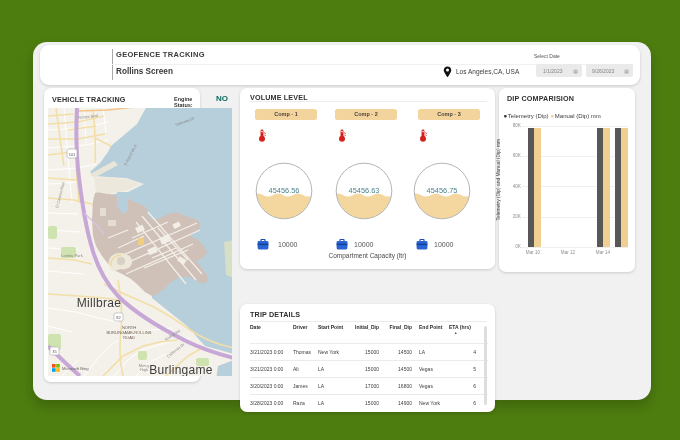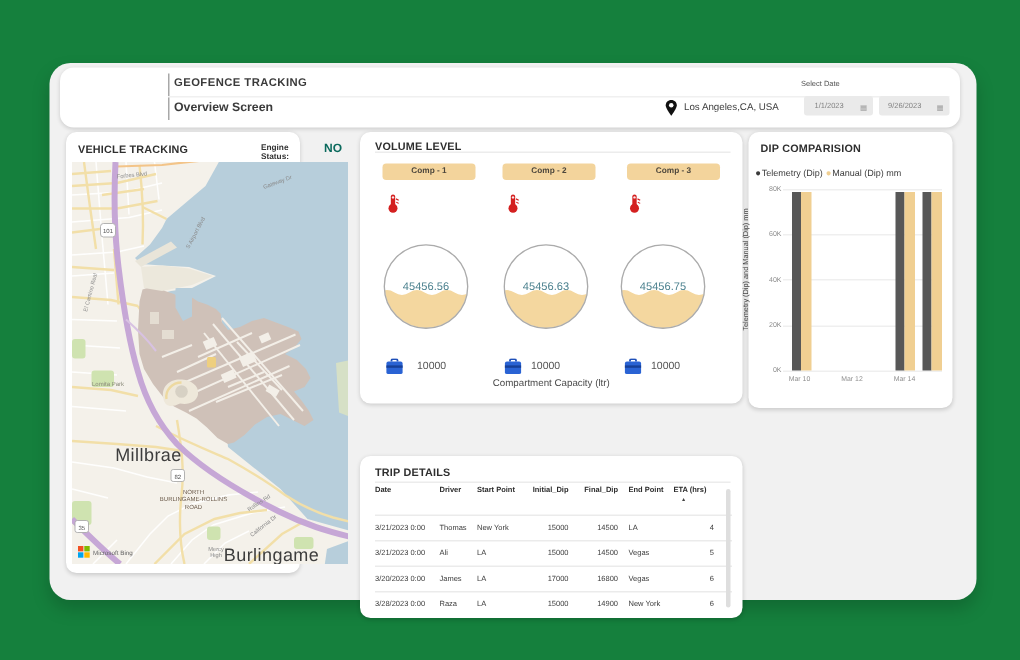--- a/index.html
+++ b/index.html
@@ -1,18 +1,18 @@
 <!DOCTYPE html>
 <html><head>
 <meta charset="utf-8">
 <style>
   html,body{margin:0;padding:0;background:#ffffff;width:680px;height:440px;overflow:hidden;}
   *{box-sizing:border-box;font-family:"Liberation Sans",sans-serif;}
   .abs{position:absolute;}
-  #stage{position:relative;width:680px;height:440px;background:#15803d;}
+  #stage{position:relative;width:680px;height:440px;background:#4d7c0f;}
   #backdrop{left:33px;top:42px;width:618px;height:358px;background:#f1f1f1;border-radius:14px;box-shadow:0 6px 12px rgba(0,0,0,.18);}
   .panel{background:#fff;border-radius:7px;box-shadow:0 1px 3px rgba(0,0,0,.16);}
   .ptitle{font-weight:bold;color:#2f2f2f;font-size:7.2px;letter-spacing:.15px;}
   .pill{top:20.5px;width:62px;height:11px;background:#f3d49c;border-radius:2.5px;font-size:5.5px;font-weight:bold;color:#4c463c;text-align:center;line-height:11px;}
   .therm{top:41px;}
   .gauge{top:74px;height:58px;}
   .bcase{top:151px;}
   .bnum{top:152.5px;font-size:7px;color:#555;}
   .ylab{position:absolute;font-size:4.7px;color:#8f8f8f;text-align:right;width:12px;left:10px;}
   .xlab{position:absolute;font-size:4.6px;color:#8f8f8f;top:162px;width:20px;text-align:center;}
@@ -24,21 +24,21 @@
 </style>
 </head>
 <body>
 <div id="stage">
   <div class="abs" id="backdrop"></div>
 
   <div class="abs panel" id="header" style="left:40px;top:45px;width:600px;height:40px;border-radius:9px;">
     <div class="abs" style="left:72px;top:4px;width:1px;height:31px;background:#a8a8a8;"></div>
     <div class="abs" style="left:72px;top:19px;width:521px;height:1px;background:#f0f0f0;"></div>
     <div class="abs" style="left:76px;top:5px;font-size:7.5px;font-weight:bold;color:#3a3a3a;letter-spacing:.3px;">GEOFENCE TRACKING</div>
-    <div class="abs" style="left:76px;top:21.5px;font-size:8.2px;font-weight:bold;color:#3a3a3a;">Overview Screen</div>
+    <div class="abs" style="left:76px;top:21.5px;font-size:8.2px;font-weight:bold;color:#3a3a3a;">Rollins Screen</div>
 
     <svg class="abs" style="left:403px;top:21px;" width="9" height="12" viewBox="0 0 9 12">
       <path d="M4.5 0.6 C6.7 0.6 8.2 2.2 8.2 4.2 C8.2 6.5 4.5 11.2 4.5 11.2 C4.5 11.2 0.8 6.5 0.8 4.2 C0.8 2.2 2.3 0.6 4.5 0.6 Z" fill="#111"></path>
       <circle cx="4.5" cy="4.1" r="1.5" fill="#fff"></circle>
     </svg>
     <div class="abs" style="left:416px;top:22.5px;font-size:6.5px;color:#404040;">Los Angeles,CA, USA</div>
     <div class="abs" style="left:494px;top:8px;font-size:5px;color:#555;">Select Date</div>
     <div class="abs" style="left:496px;top:19px;width:46px;height:13px;background:#eaeaea;border-radius:2px;">
       <div class="abs" style="left:7px;top:4px;font-size:5px;color:#838383;">1/1/2023</div>
       <div class="abs" style="right:4px;top:4px;font-size:5px;color:#a0a0a0;">▦</div>

